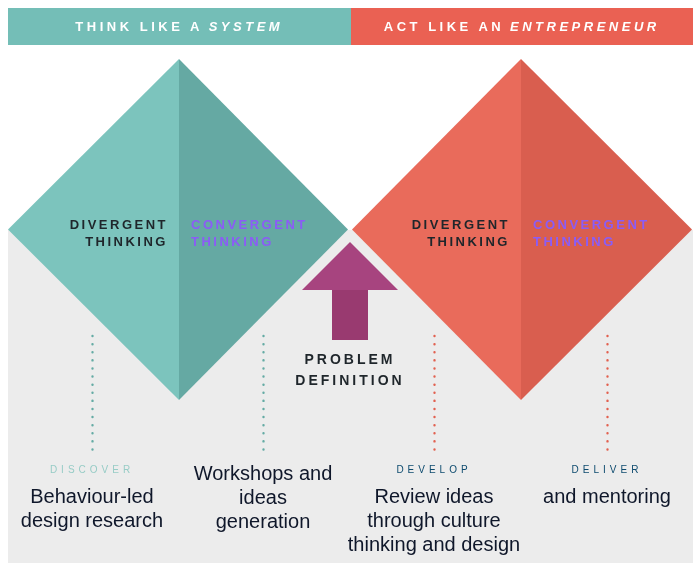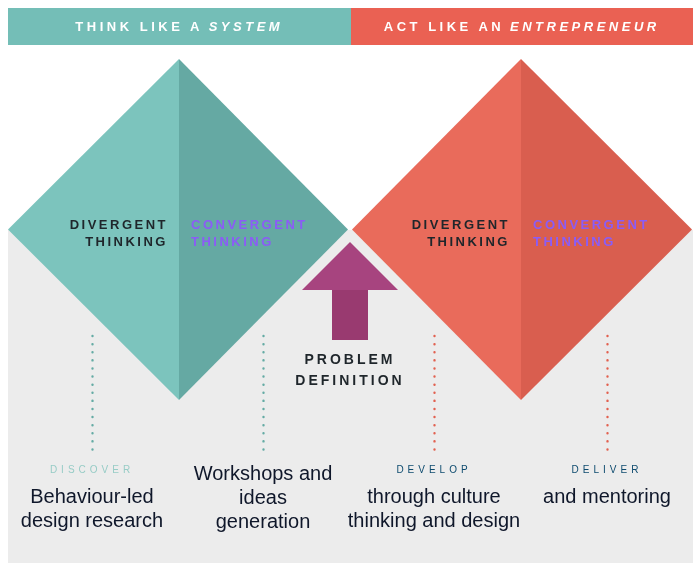--- a/index.html
+++ b/index.html
@@ -104,20 +104,21 @@
     <div class="phase-heading teal">DISCOVER</div>
     <div class="phase-line">Behaviour-led</div>
     <div class="phase-line">design research</div>
   </div>
   <div class="phase" style="left:170px;">
     <div class="phase-line">Workshops and ideas</div>
     <div class="phase-line">generation</div>
   </div>
   <div class="phase" style="left:341px;">
     <div class="phase-heading coral">DEVELOP</div>
+    <div class="phase-line">Review ideas</div>
     <div class="phase-line">through culture</div>
     <div class="phase-line">thinking and design</div>
   </div>
   <div class="phase" style="left:514px;">
     <div class="phase-heading coral">DELIVER</div>
     <div class="phase-line">and mentoring</div>
   </div>
 
 </div>
 

